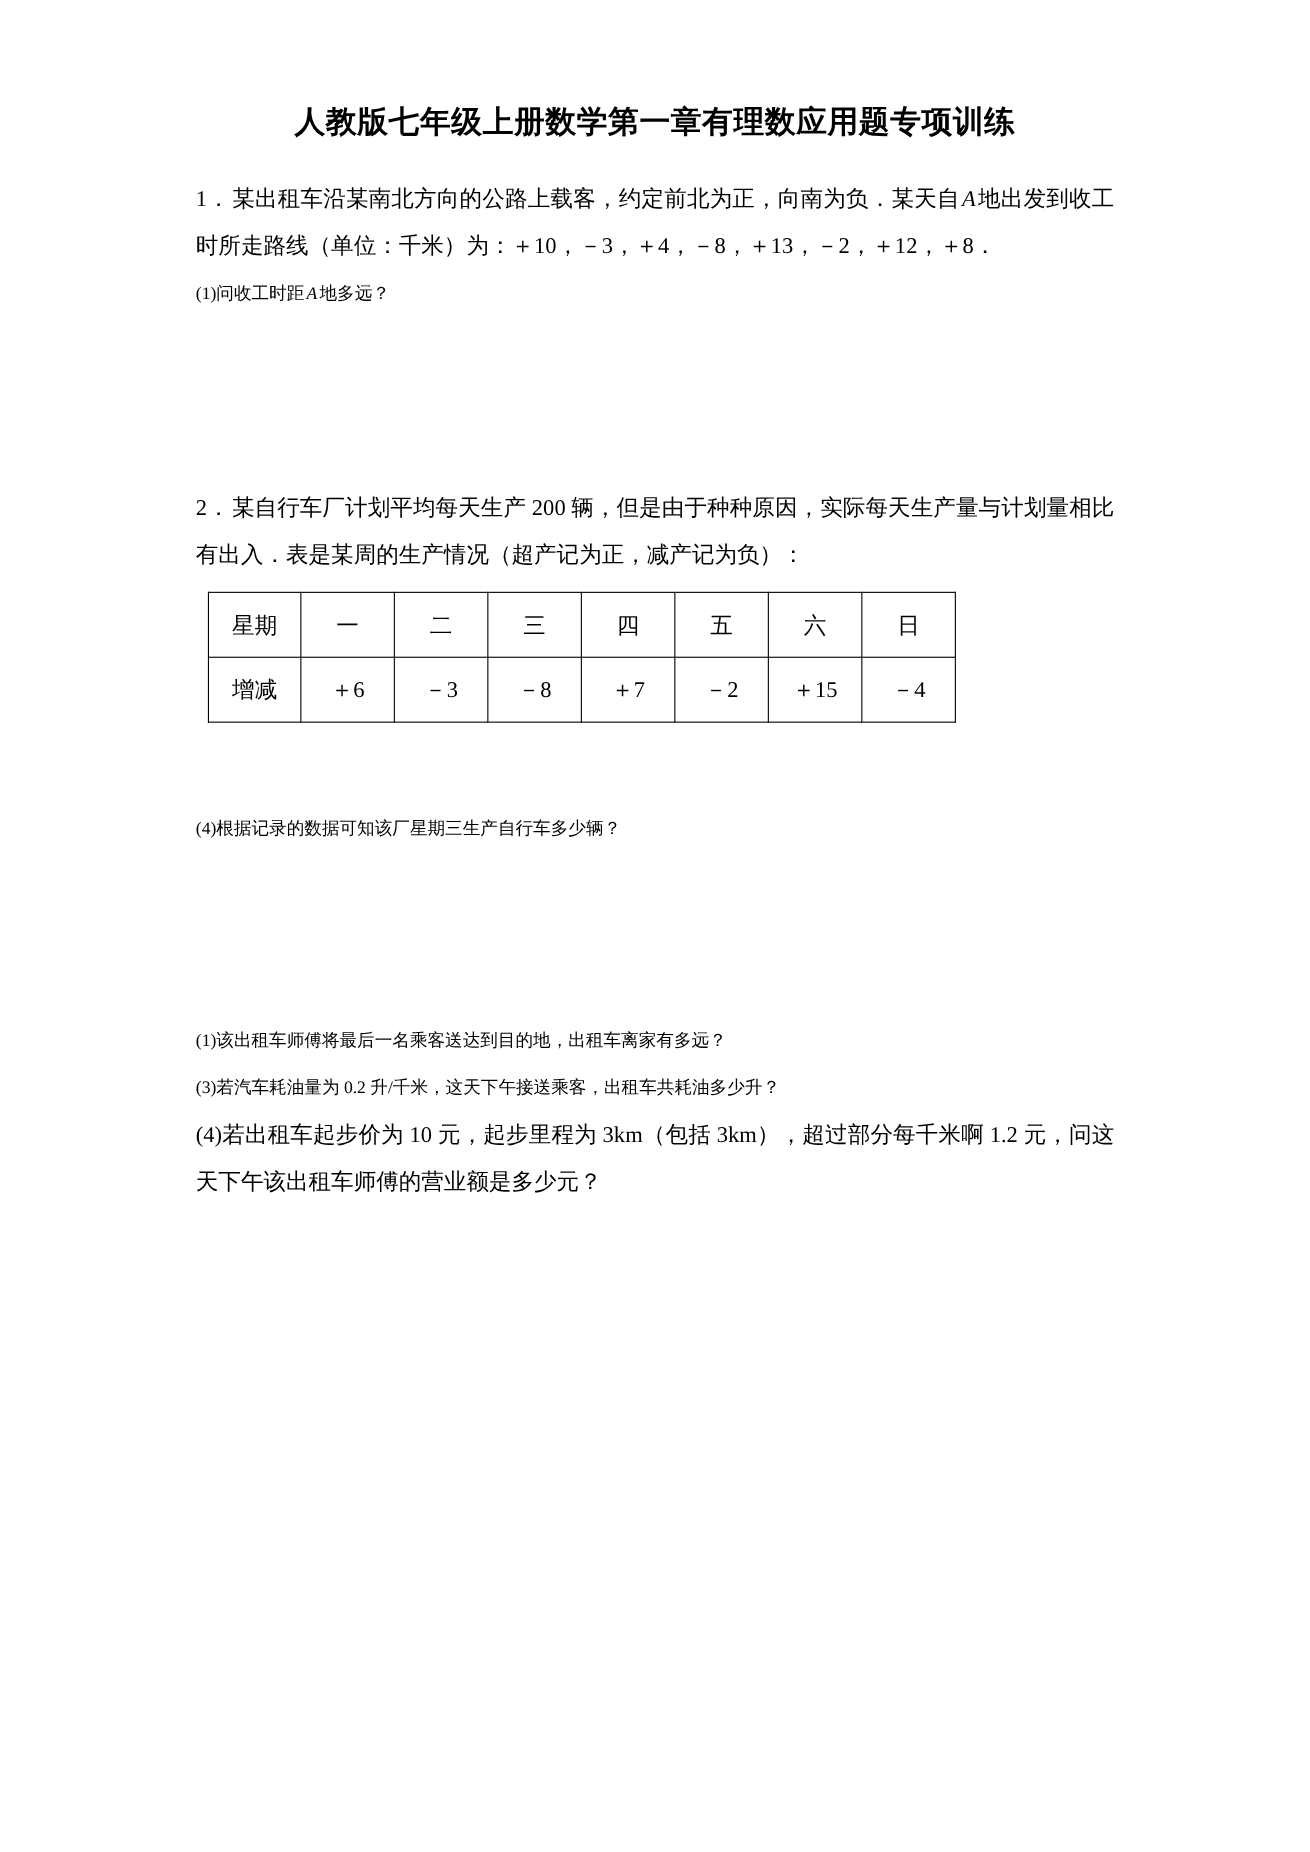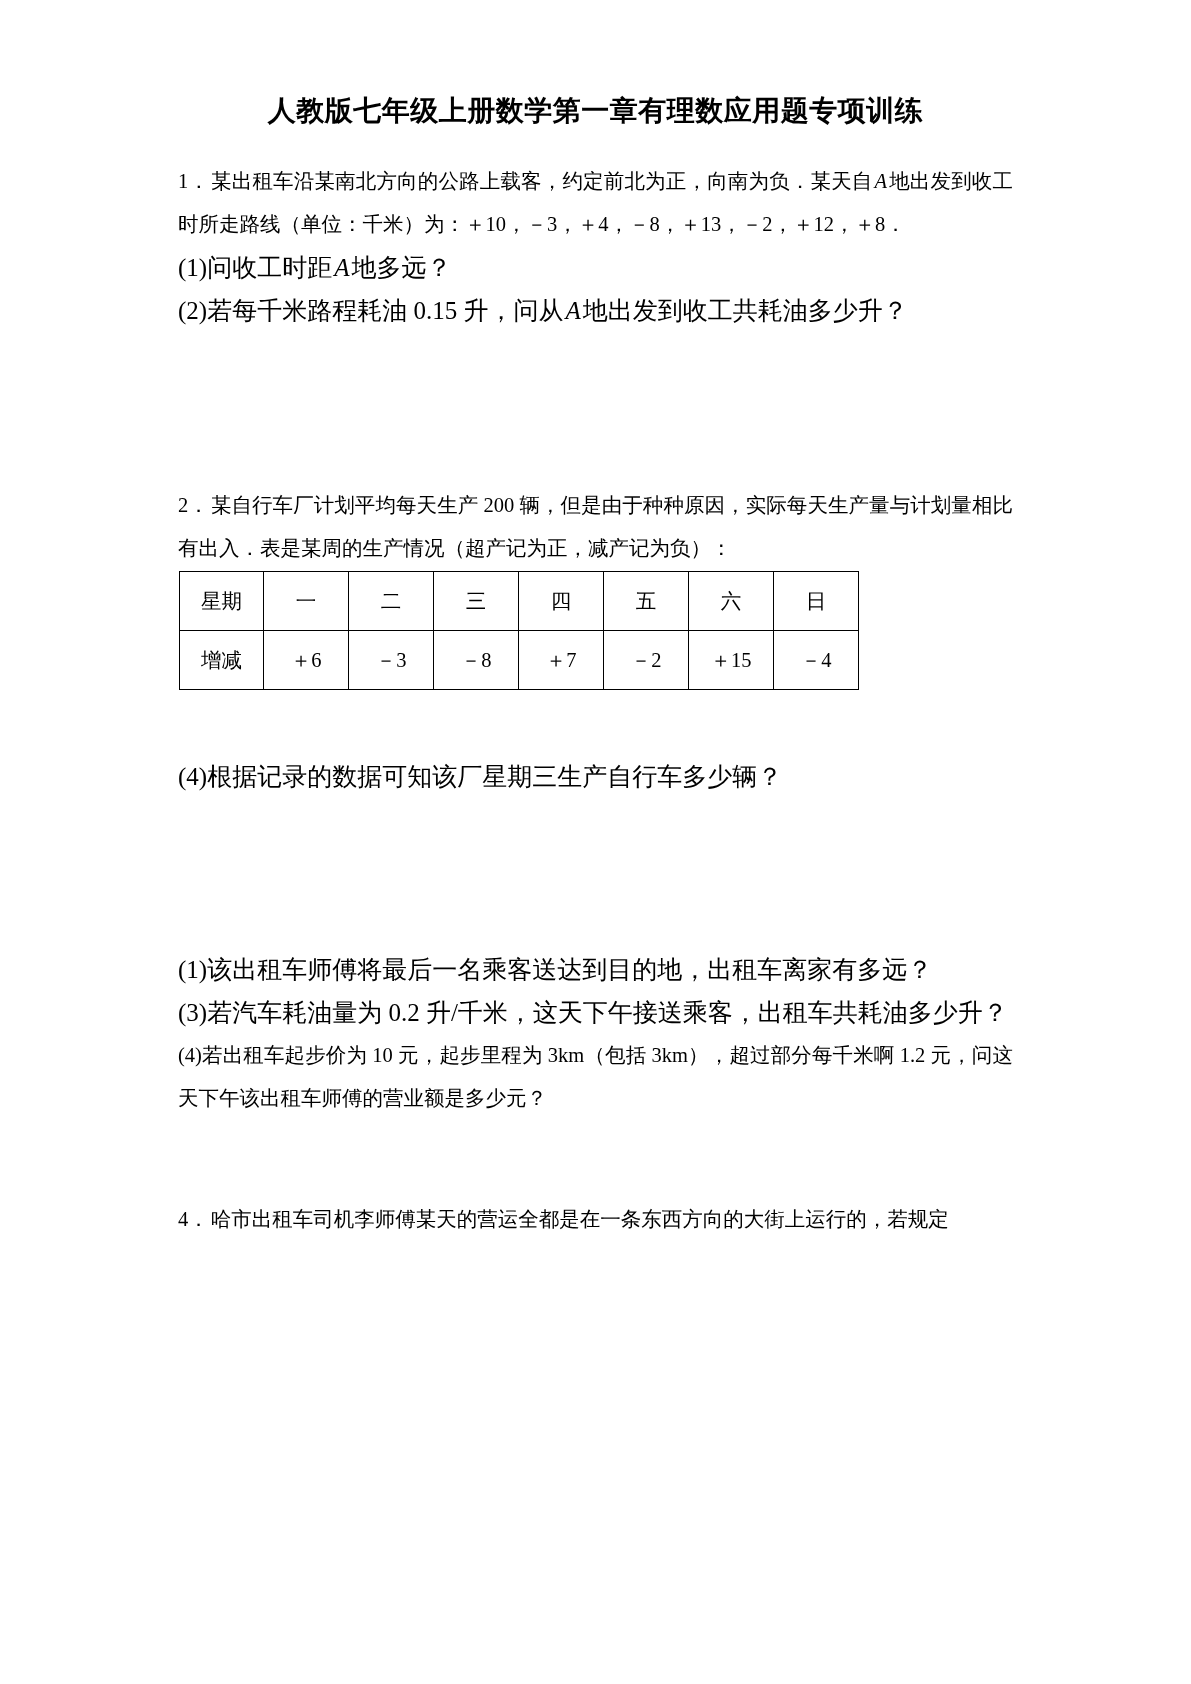--- a/index.html
+++ b/index.html
@@ -48,37 +48,37 @@
     text-align: justify;
     text-justify: inter-ideograph;
     margin: 0;
     padding: 0;
   }
   .stem .num-prefix { margin-right: 2px; }
   .sub {
     margin: 0;
     padding: 0;
     text-align: left;
-    font-size: 25px;
+    font-size: 16px;
     line-height: 43px;
   }
   .ital { font-style: italic; padding: 0 2px; }
   .lat  { font-family: "Liberation Serif", serif; }
 
   
   .gap-1 { height: 32px; }
   .gap-2 { height: 152px; }
   .gap-3 { height: 150px; }
   .gap-6 { height: 64px; }
   .gap-7 { height: 78px; }
 
   table.prod-table {
     border-collapse: collapse;
     width: 675px;
-    margin: 1px;
+    margin: 11px;
     table-layout: fixed;
   }
   table.prod-table td {
     border: 1.6px solid #000;
     height: 58px;
     text-align: center;
     vertical-align: middle;
     font-size: 20.5px;
     padding: 0;
   }
@@ -92,21 +92,20 @@
 <div class="page">
   <div class="content">
 
     <div class="doc-title">人教版七年级上册数学第一章有理数应用题专项训练</div>
 
     <div class="gap-1"></div>
 
     <div class="problem">
       <p class="stem"><span class="num-prefix lat">1．</span><span>某出租车沿某南北方向的公路上载客，约定前北为正，向南为负．某天自</span><span class="ital lat">A</span><span>地出发到收工时所走路线（单位：千米）为：＋10，－3，＋4，－8，＋13，－2，＋12，＋8．</span></p>
       <p class="sub"><span>(1)问收工时距</span><span class="ital lat">A</span><span>地多远？</span></p>
-      <p class="sub"><span>(2)若每千米路程耗油 0.15 升，问从</span><span class="ital lat">A</span><span>地出发到收工共耗油多少升？</span></p>
     </div>
 
     <div class="gap-2"></div>
 
     <div class="problem">
       <p class="stem"><span class="num-prefix lat">2．</span><span>某自行车厂计划平均每天生产 200 辆，但是由于种种原因，实际每天生产量与计划量相比有出入．表是某周的生产情况（超产记为正，减产记为负）：</span></p>
     </div>
 
     <div class="tbl-wrap">
       <table class="prod-table">
@@ -144,18 +143,15 @@
     <div class="gap-3"></div>
 
     <div class="problem">
       <p class="sub">(1)该出租车师傅将最后一名乘客送达到目的地，出租车离家有多远？</p>
       <p class="sub">(3)若汽车耗油量为 0.2 升/千米，这天下午接送乘客，出租车共耗油多少升？</p>
       <p class="stem">(4)若出租车起步价为 10 元，起步里程为 3km（包括 3km），超过部分每千米啊 1.2 元，问这天下午该出租车师傅的营业额是多少元？</p>
     </div>
 
     <div class="gap-7"></div>
 
-    <div class="problem">
-      <p class="stem"><span class="num-prefix lat">4．</span><span>哈市出租车司机李师傅某天的营运全都是在一条东西方向的大街上运行的，若规定</span></p>
-    </div>
 
   </div>
 </div>
 
 </body></html>

